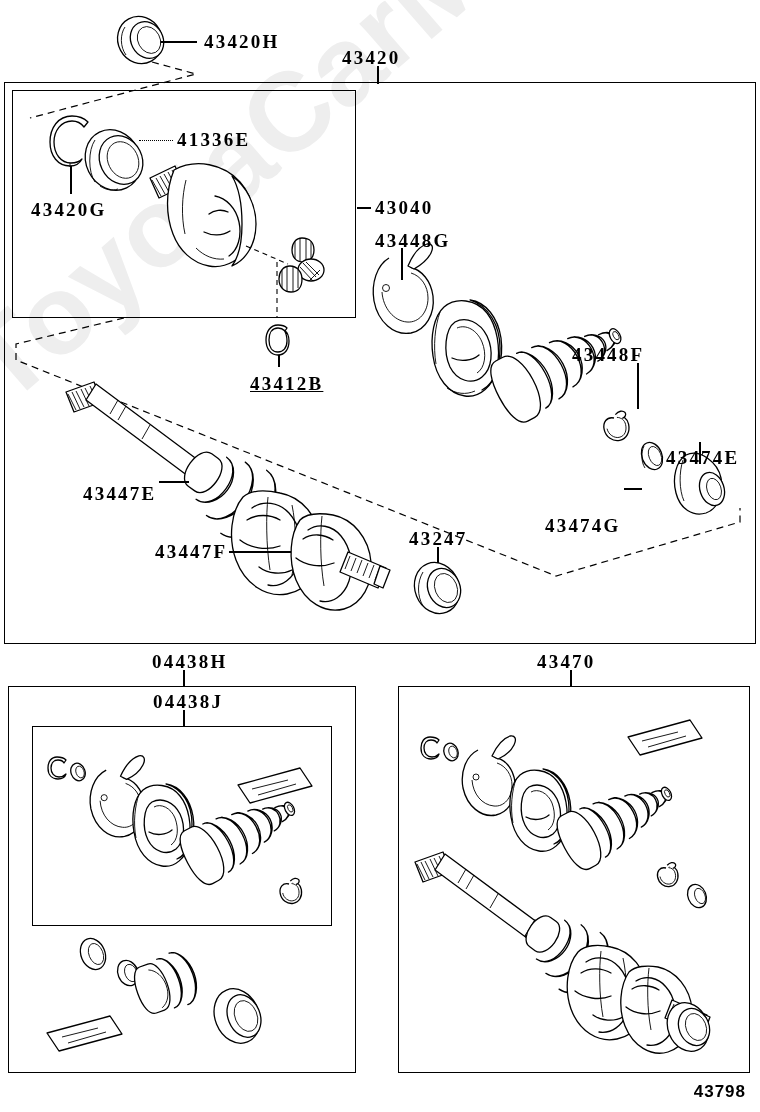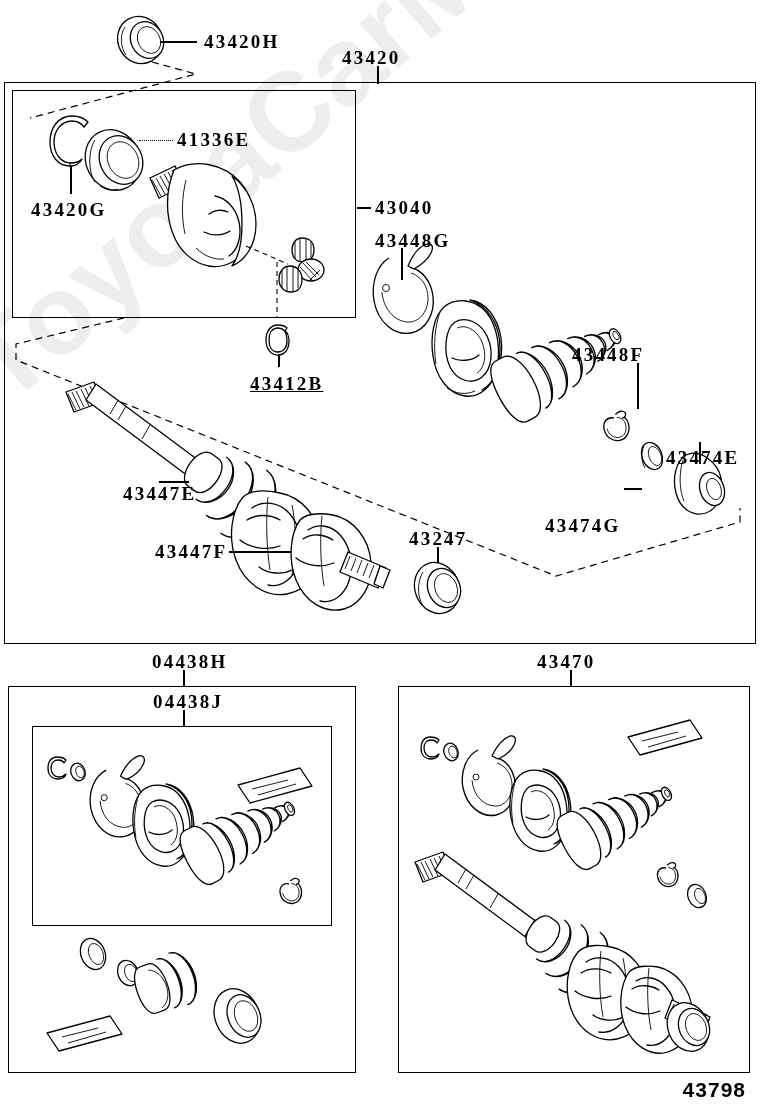--- a/index.html
+++ b/index.html
@@ -44,21 +44,21 @@
   .ln{fill:none;stroke:#000;stroke-width:1.3;stroke-linejoin:round;stroke-linecap:round;}
   .ln-t{fill:none;stroke:#000;stroke-width:0.9;}
   .fillw{fill:#fff;stroke:#000;stroke-width:1.3;stroke-linejoin:round;}
   .fillw-t{fill:#fff;stroke:#000;stroke-width:0.9;stroke-linejoin:round;}
   .dash{fill:none;stroke:#000;stroke-width:1.2;stroke-dasharray:7 5;}
   .dashthin{fill:none;stroke:#000;stroke-width:1.1;stroke-dasharray:5 4;}
 
   .diagid{
     position:absolute;right:14px;bottom:10px;
     font-family:"Liberation Sans","DejaVu Sans",sans-serif;
-    font-size:21px;font-weight:700;letter-spacing:1px;
+    font-size:17px;font-weight:700;letter-spacing:1px;
   }
 </style>
 </head>
 <body>
 
 <div id="root">
 
   <div class="watermark">ToyotaCarMine.ru</div>
 
   <svg class="art" viewBox="0 0 760 1112">
@@ -428,21 +428,21 @@
 
   <div class="lbl" style="left:572px;top:345px;">43448F</div>
   <div class="lead v" style="left:637px;top:363px;height:46px;"></div>
 
   <div class="lbl" style="left:666px;top:424px;margin-top:24px;">43474E</div>
   <div class="lead v" style="left:699px;top:442px;height:22px;"></div>
 
   <div class="lbl" style="left:545px;top:479px;margin-top:37px;">43474G</div>
   <div class="lead h" style="left:624px;top:488px;width:18px;"></div>
 
-  <div class="lbl" style="left:83px;top:484px;margin-left:40px;">43447E</div>
+  <div class="lbl" style="left:83px;top:484px;">43447E</div>
   <div class="lead h" style="left:159px;top:481px;width:30px;"></div>
 
   <div class="lbl" style="left:155px;top:542px;">43447F</div>
   <div class="lead h" style="left:229px;top:551px;width:62px;"></div>
 
   <div class="lbl" style="left:409px;top:529px;">43247</div>
   <div class="lead v" style="left:437px;top:547px;height:16px;"></div>
 
   <div class="lbl" style="left:152px;top:652px;">04438H</div>
   <div class="lead v" style="left:183px;top:670px;height:16px;"></div>

